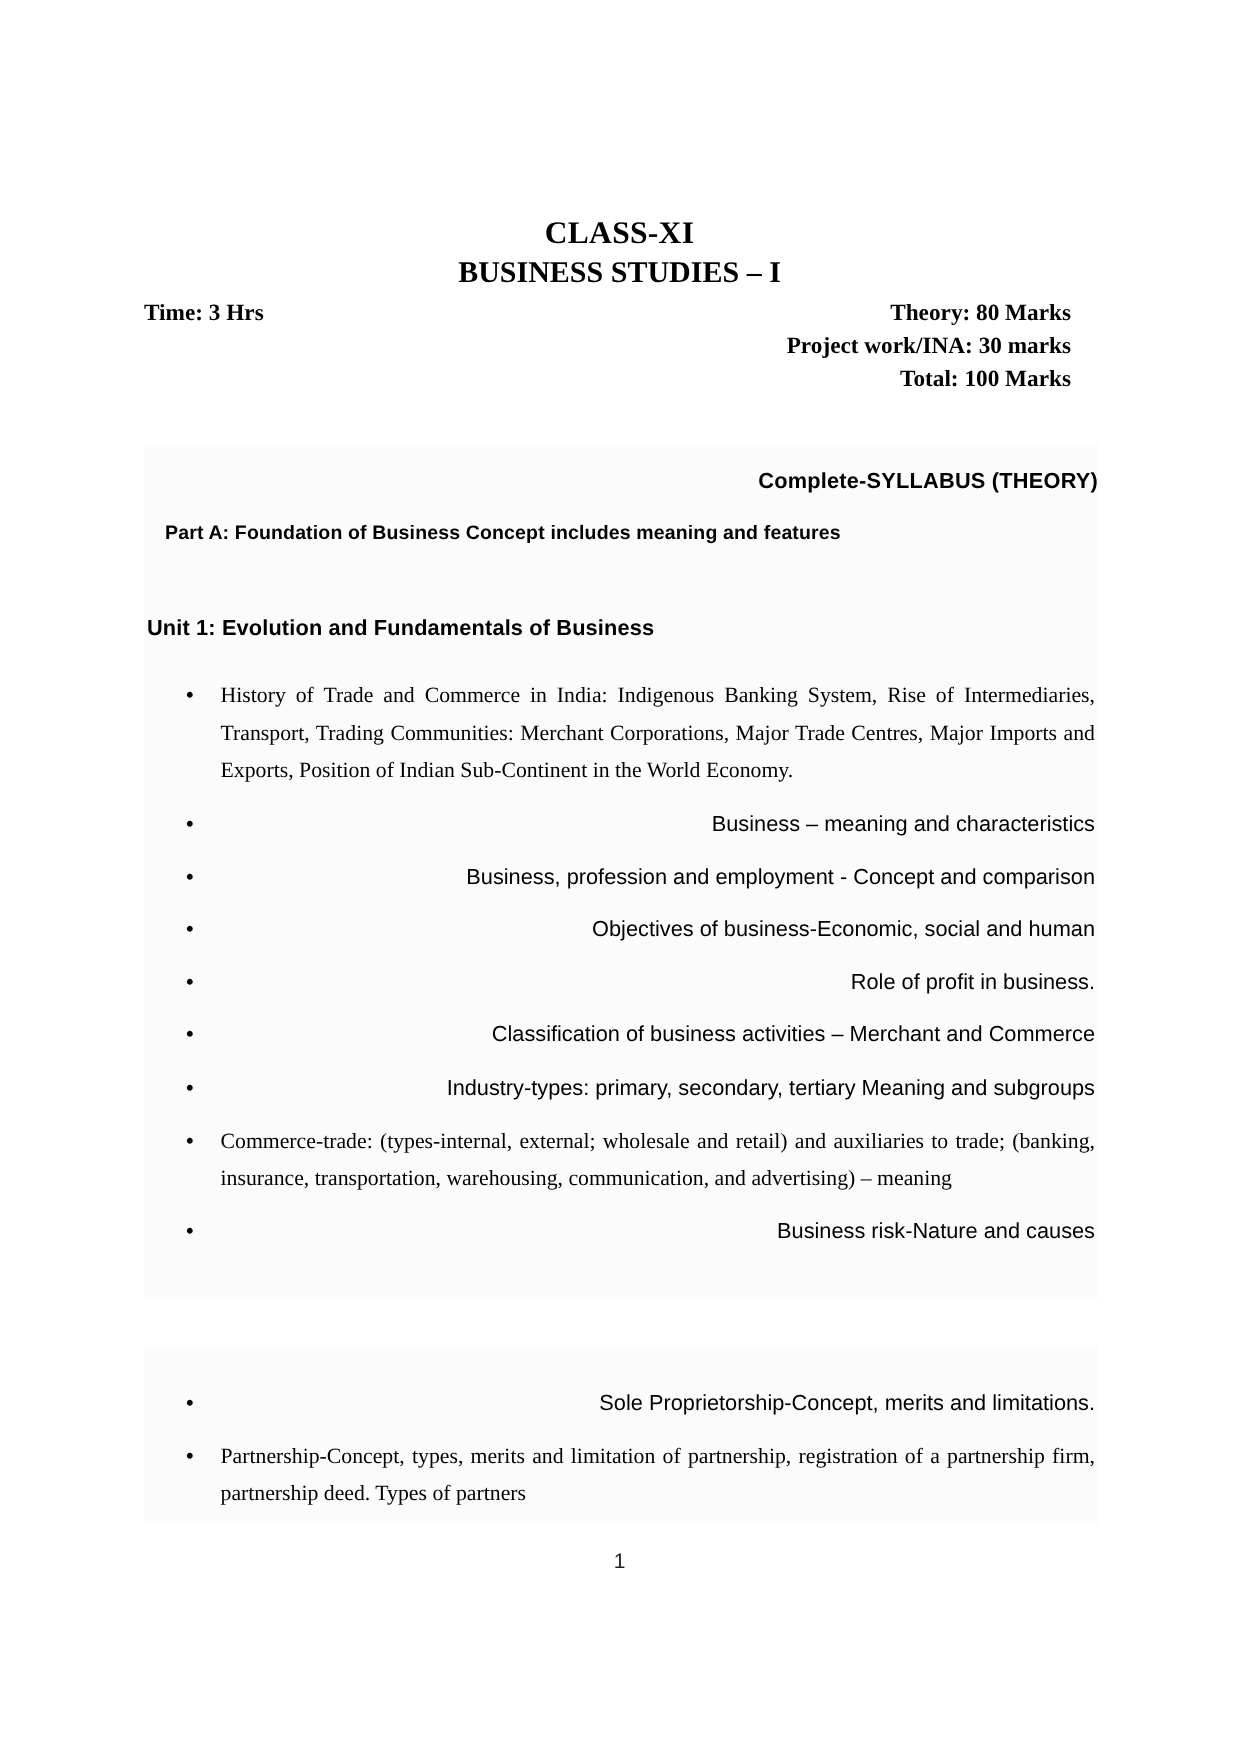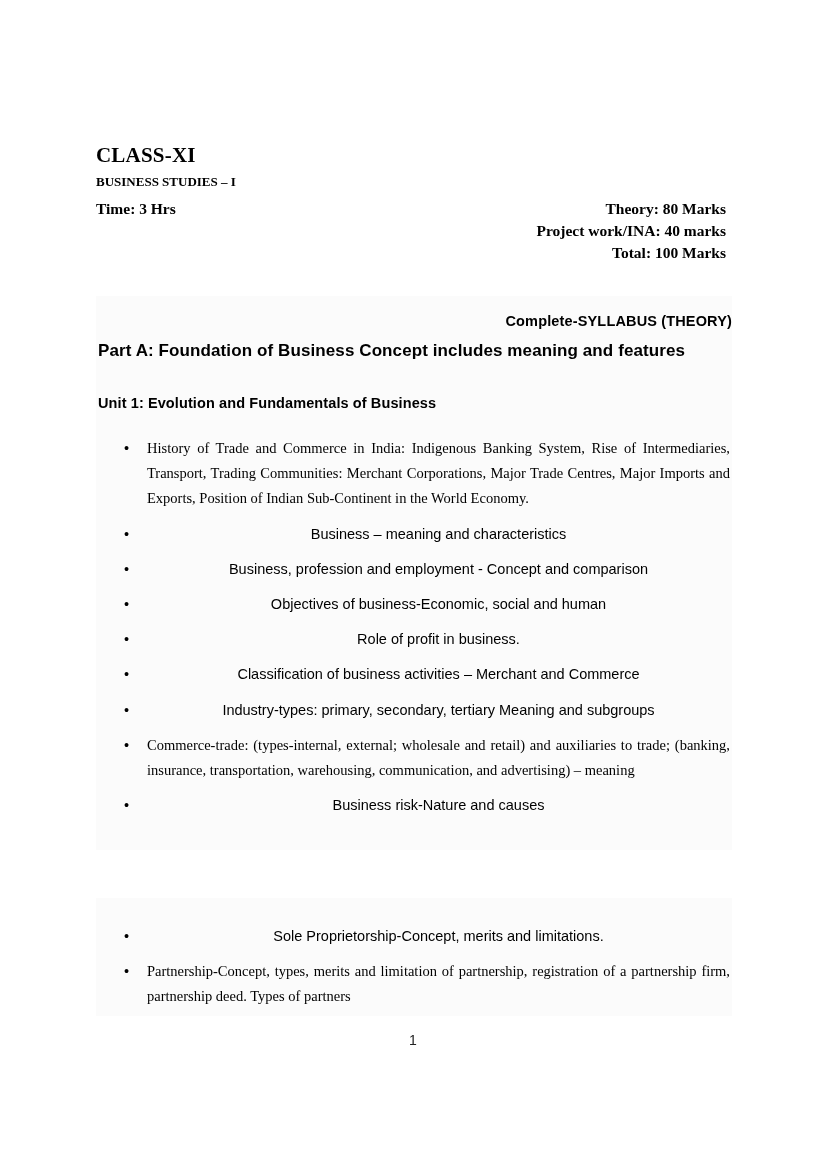--- a/index.html
+++ b/index.html
@@ -26,42 +26,43 @@
   .header {
     position: absolute;
     left: 96px;
     top: 140px;
     width: 634px;
     font-family: "Liberation Serif", "DejaVu Serif", serif;
     font-weight: bold;
     color: #000;
   }
   .hdr-line {
+    text-align: center;
     white-space: nowrap;
   }
   .hdr-class  { font-size: 21px; line-height: 30px; letter-spacing: 0.2px; }
-  .hdr-sub1   { font-size: 13px; line-height: 24px; }
+  .hdr-sub1   { font-size: 20px; line-height: 24px; }
   .hdr-sub2   { font-size: 17.5px; line-height: 24px; }
 
   .hdr-meta {
     position: relative;
     margin-top: 4px;
     height: 72px;
   }
   .hdr-time {
     position: absolute;
     left: 0;
     top: 0;
     font-size: 15.5px;
     line-height: 22px;
     white-space: nowrap;
   }
   .hdr-marks {
     position: absolute;
-    right: 4px;
+    right: 16px;
     top: 0;
     text-align: right;
     font-size: 15.5px;
     line-height: 22px;
     white-space: nowrap;
     margin-left: 44px;
   }
 
   
   .body-block {
@@ -78,25 +79,25 @@
   .syllabus-title {
     text-align: right;
     font-size: 14.5px;
     font-weight: bold;
     line-height: 22px;
     letter-spacing: 0.15px;
     margin: 0 0 8px 0;
   }
 
   .part-heading {
-    font-size: 17px;
+    font-size: 13px;
     font-weight: bold;
     line-height: 22px;
     letter-spacing: 0.1px;
-    margin: 0;
+    margin: 12px;
     padding-left: 2px;
   }
 
   .unit-heading {
     font-size: 14.5px;
     font-weight: bold;
     line-height: 22px;
     letter-spacing: 0.1px;
     margin: 0;
     padding-left: 2px;
@@ -125,21 +126,21 @@
     left: 28px;
     top: 0;
     font-size: 14.5px;
     line-height: 25.2px;
   }
   ul.bullets > li .li-text {
     display: block;
   }
   
   li.multi .li-text { text-align: justify; text-align-last: left; font-family: Liberation Serif, serif; }
-  li.single .li-text { text-align: center; }
+  li.single .li-text { text-align: right; }
 
   .empty-bullet-row {
     height: 26px;
   }
 
   
   .footer {
     position: absolute;
     left: 0;
     top: 1030px;
@@ -156,21 +157,21 @@
 <div class="page">
 
   <div class="header">
     <div class="hdr-line hdr-class">CLASS-XI</div>
     <div class="hdr-line hdr-sub1">BUSINESS STUDIES – I</div>
 
     <div class="hdr-meta">
       <div class="hdr-time">Time: 3 Hrs</div>
       <div class="hdr-marks">
         <div>Theory: 80 Marks</div>
-        <div>Project work/INA: 40 marks</div>
+        <div>Project work/INA: 30 marks</div>
         <div>Total: 100 Marks</div>
       </div>
     </div>
   </div>
 
   <div class="body-block">
 
     <div class="syllabus-title">Complete-SYLLABUS (THEORY)</div>
 
     <div class="part-heading">Part A: Foundation of Business Concept includes meaning and features</div>

